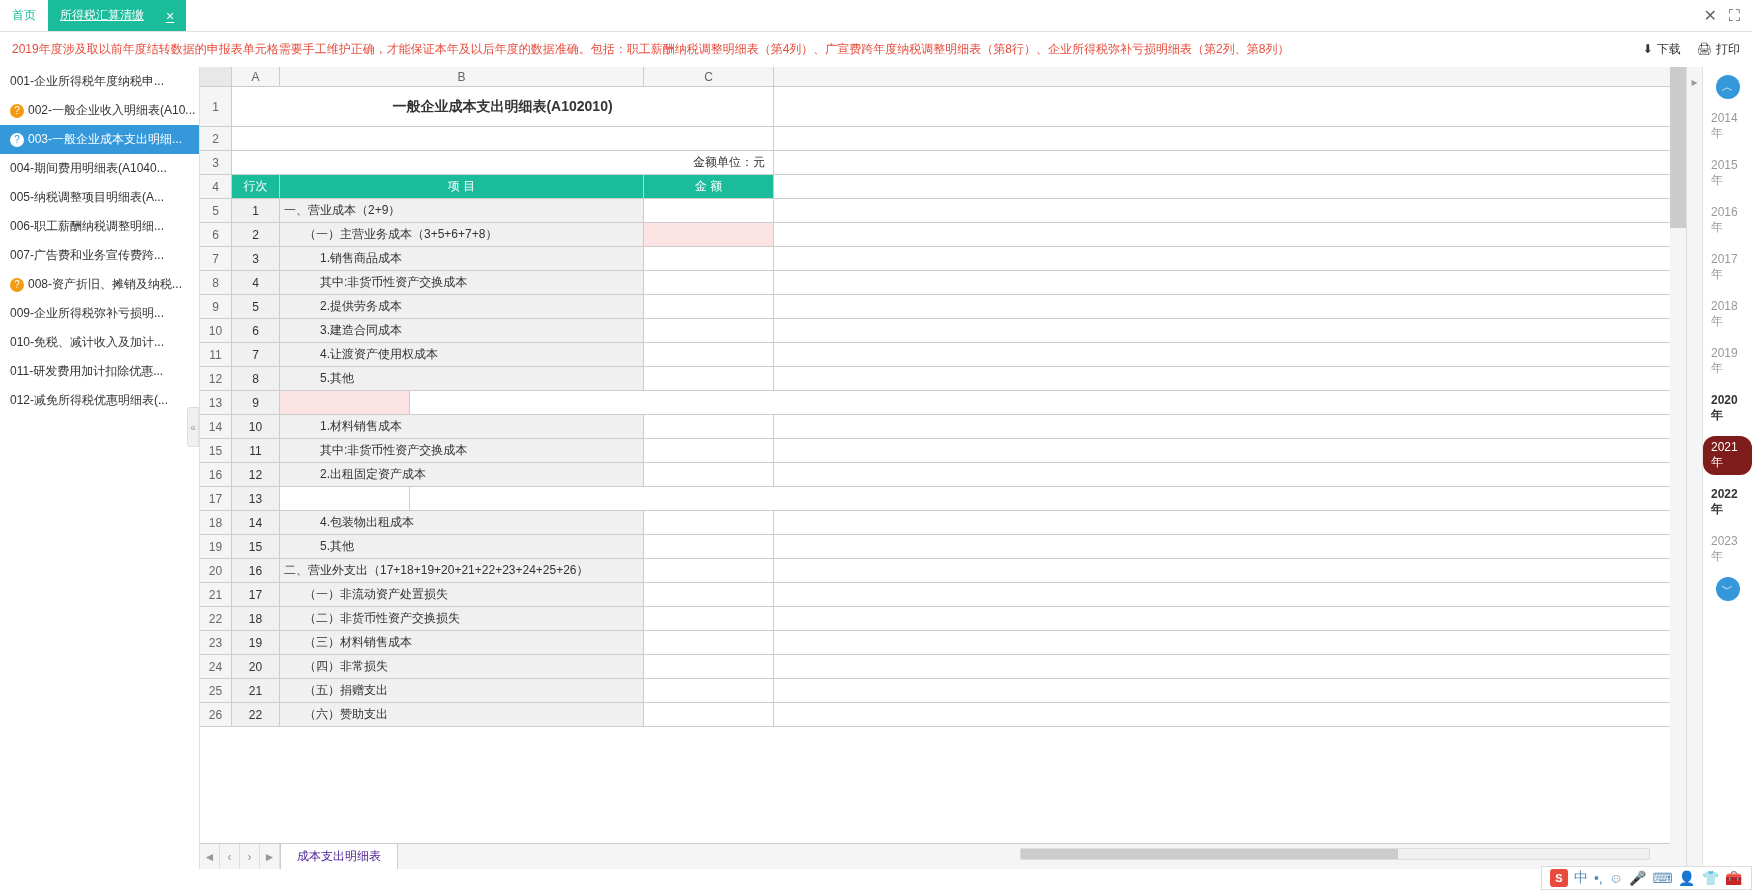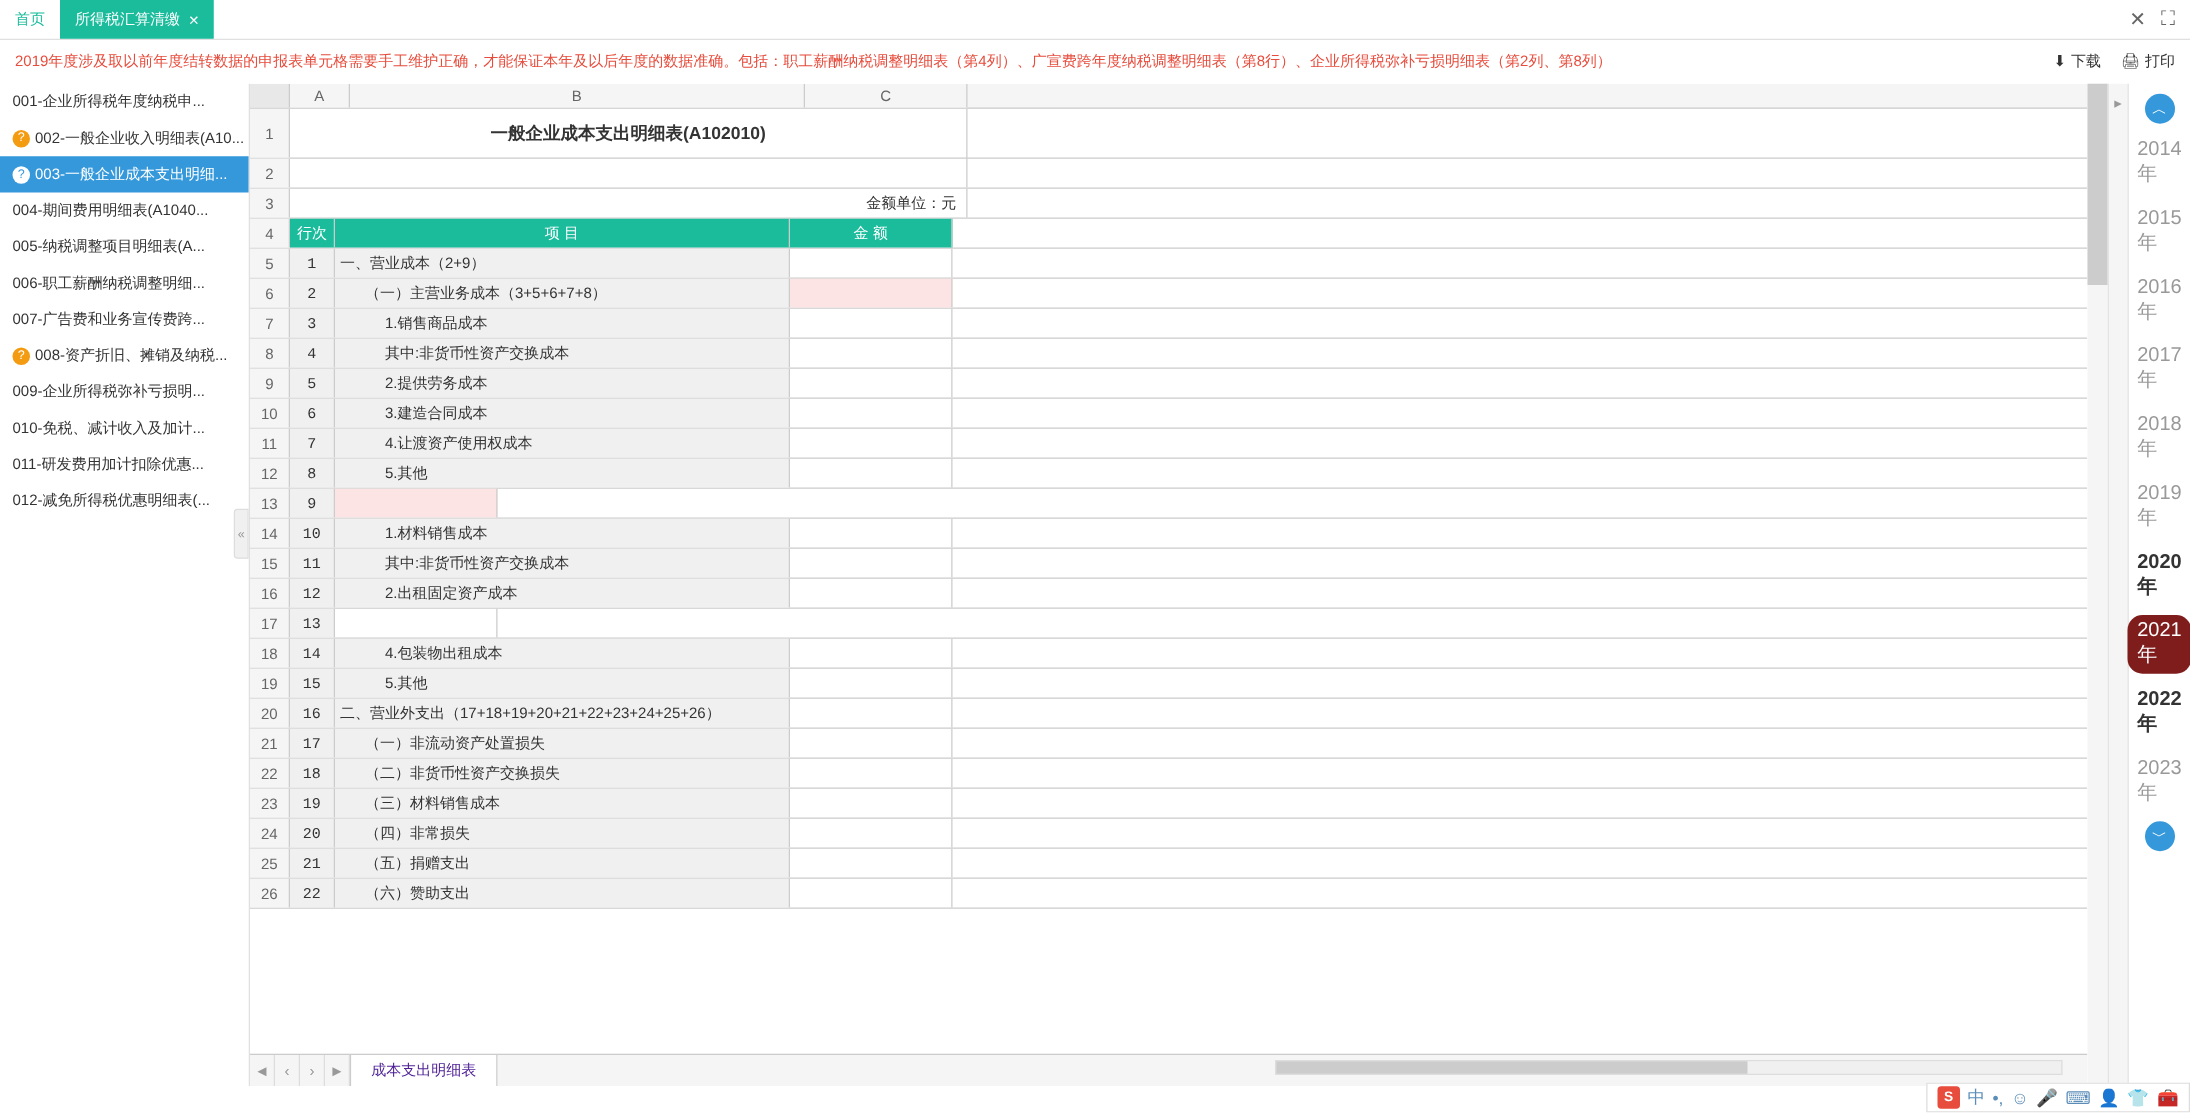--- a/index.html
+++ b/index.html
@@ -1,21 +1,21 @@
 <!DOCTYPE html>
 <html><head>
   <meta charset="utf-8">
   <style>
     * { margin: 0; padding: 0; box-sizing: border-box; }
     body { font-family: "Microsoft YaHei", Arial, sans-serif; font-size: 12px; background: #fff; color: #333; overflow: hidden; }
     
     .top-tabs { display: flex; align-items: center; height: 32px; border-bottom: 1px solid #e0e0e0; justify-content: space-between; }
     .top-tabs-left { display: flex; align-items: center; height: 100%; }
     .tab-home { padding: 0 12px; height: 100%; display: flex; align-items: center; color: #1abc9c; cursor: pointer; }
-    .tab-active { padding: 0 12px; height: 100%; display: flex; align-items: center; background: #1abc9c; color: #fff; cursor: pointer; gap: 7px; }
+    .tab-active { padding: 0 12px; height: 100%; display: flex; align-items: center; background: #1abc9c; color: #fff; cursor: pointer; gap: 22px; text-decoration: underline; }
     .tab-close { cursor: pointer; font-size: 14px; }
     .top-right { display: flex; align-items: center; gap: 12px; padding-right: 12px; }
     .top-icon { cursor: pointer; font-size: 16px; color: #666; }
     
     .warning-bar { padding: 8px 12px; color: #e74c3c; font-size: 12px; line-height: 1.6; display: flex; justify-content: space-between; align-items: flex-start; }
     .warning-text { flex: 1; }
     .action-btns { display: flex; gap: 16px; white-space: nowrap; padding-left: 20px; }
     .action-btn { color: #333; cursor: pointer; display: flex; align-items: center; gap: 4px; }
     
     .main-area { display: flex; height: calc(100vh - 88px); position: relative; }
@@ -33,21 +33,21 @@
     .corner-cell { width: 32px; border-right: 1px solid #ccc; background: #e8e8e8; }
     .col-header { border-right: 1px solid #ccc; display: flex; align-items: center; justify-content: center; color: #666; background: #f5f5f5; }
     .col-A { width: 48px; }
     .col-B { width: 364px; }
     .col-C { width: 130px; }
     
     .sheet-body { flex: 1; overflow: auto; }
     .sheet-row { display: flex; height: 24px; border-bottom: 1px solid #ccc; }
     .row-header { width: 32px; border-right: 1px solid #ccc; background: #f5f5f5; display: flex; align-items: center; justify-content: center; color: #666; flex-shrink: 0; }
     .cell { border-right: 1px solid #ccc; display: flex; align-items: center; padding: 0 4px; overflow: hidden; }
-    .cell-A { width: 36px; justify-content: center; background: #f0f0f0; font-family: Liberation Mono, monospace; }
+    .cell-A { width: 48px; justify-content: center; background: #f0f0f0; }
     .cell-B { width: 364px; background: #f0f0f0; }
     .cell-C { width: 130px; justify-content: flex-end; }
     .title-merged { width: 542px; justify-content: center; font-weight: bold; font-size: 14px; border-right: 1px solid #ccc; display: flex; align-items: center; }
     .row-tall { height: 40px; }
     
     .header-cell { background: #1abc9c !important; color: #fff; justify-content: center; font-weight: normal; }
     .highlight-pink { background: #fce4e4; }
     .unit-merged { width: 542px; justify-content: flex-end; padding-right: 8px; border-right: 1px solid #ccc; display: flex; align-items: center; }
     
     .indent-1 { padding-left: 24px; }
@@ -56,21 +56,21 @@
     .sheet-tabs-bar { height: 26px; border-top: 1px solid #ccc; display: flex; align-items: center; background: #f5f5f5; position: relative; }
     .nav-btns { display: flex; border-right: 1px solid #ccc; height: 100%; }
     .nav-btn { width: 20px; display: flex; align-items: center; justify-content: center; cursor: pointer; color: #999; border-right: 1px solid #ddd; }
     .sheet-tab { padding: 0 16px; height: 100%; display: flex; align-items: center; background: #fff; border-right: 1px solid #ccc; color: #4c1d95; cursor: pointer; }
     .hscroll-area { position: absolute; right: 20px; left: 820px; height: 16px; bottom: 5px;}
     .hscroll-track { height: 12px; background: #f0f0f0; border: 1px solid #ddd; position: relative;}
     .hscroll-thumb { position: absolute; left: 0; width: 60%; height: 100%; background: #ccc;}
     
     .right-years { width: 50px; border-left: 1px solid #e0e0e0; display: flex; flex-direction: column; align-items: center; padding-top: 8px; gap: 8px; }
     .year-nav-btn { width: 24px; height: 24px; border-radius: 50%; background: #3498db; color: #fff; display: flex; align-items: center; justify-content: center; cursor: pointer; font-size: 12px; }
-    .year-item { padding: 4px 8px; cursor: pointer; color: #999; font-size: 16px; }
+    .year-item { padding: 4px 8px; cursor: pointer; color: #999; font-size: 12px; }
     .year-item.bold { color: #333; font-weight: bold;}
     .year-item.active { background: #7f1d1d; color: #fff; border-radius: 12px; }
     
     .right-expand { width: 16px; background: #f5f5f5; border-left: 1px solid #ddd; display: flex; align-items: flex-start; justify-content: center; padding-top: 8px; cursor: pointer; color: #999;}
     
     .vscroll { width: 16px; background: #f5f5f5; position: relative;}
     .vscroll-thumb { position: absolute; top: 0; width: 100%; height: 20%; background: #ccc;}
 
     .ime-bar { position: fixed; bottom: 0; right: 0; display: flex; align-items: center; gap: 6px; padding: 2px 8px; background: #fff; border: 1px solid #ddd; font-size: 14px; }
     .ime-icon { width: 18px; height: 18px; background: #e74c3c; color: #fff; border-radius: 3px; display: flex; align-items: center; justify-content: center; font-size: 11px; font-weight: bold;}

